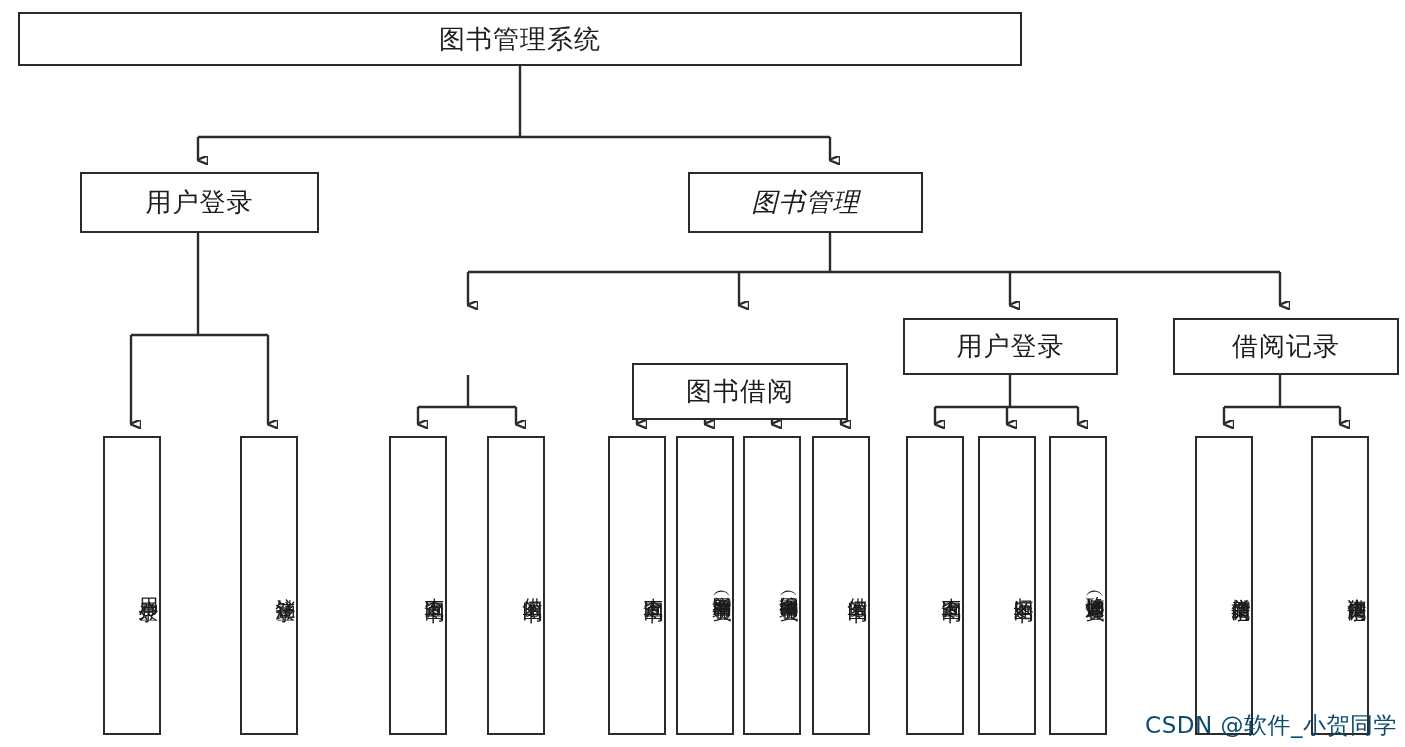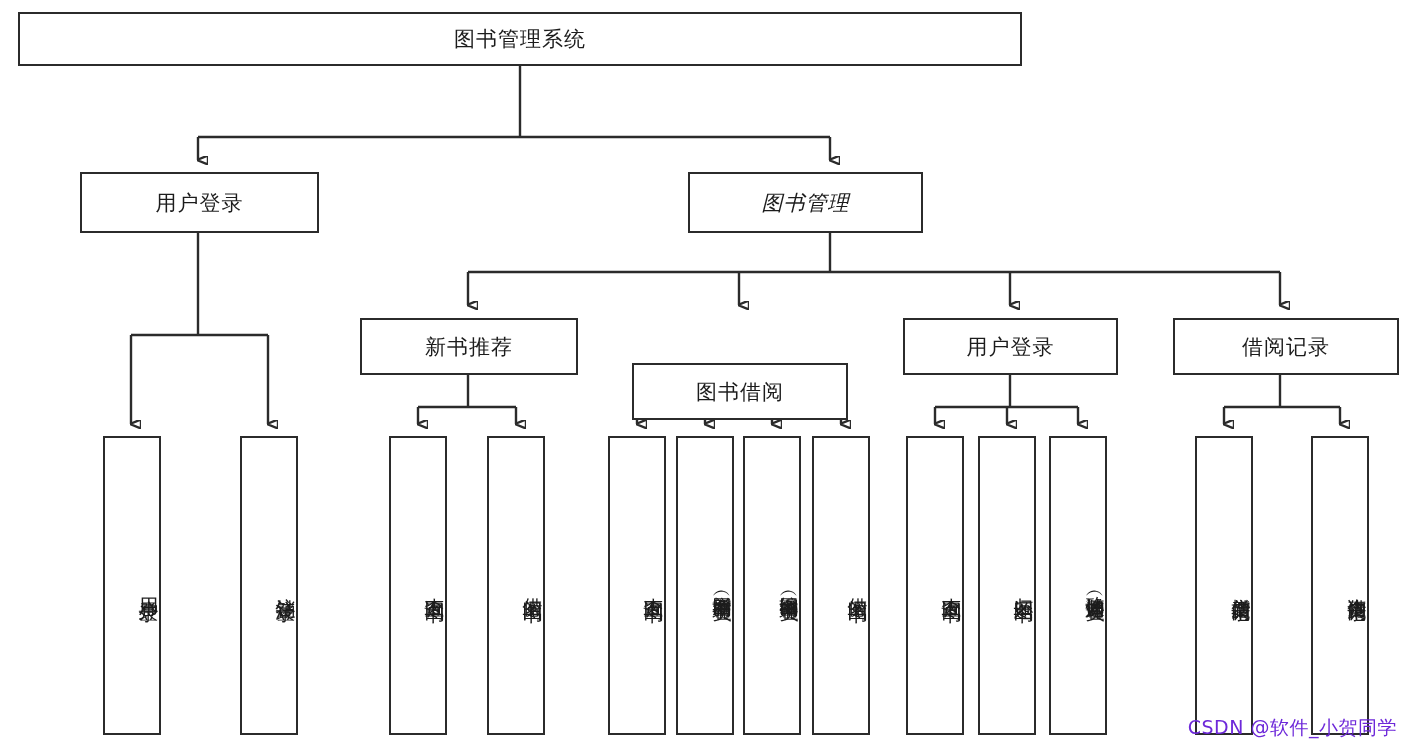--- a/index.html
+++ b/index.html
@@ -3,32 +3,32 @@
 <meta charset="utf-8">
 <style>
   html,body{margin:0;padding:0;background:#ffffff;}
   body{width:1405px;height:747px;position:relative;overflow:hidden;
        font-family:"DejaVu Sans","Liberation Sans",sans-serif;}
   #diagram{position:absolute;left:0;top:0;width:1405px;height:747px;}
 
   .node{position:absolute;box-sizing:border-box;border:2px solid #2b2b2b;
         background:#ffffff;display:flex;align-items:center;justify-content:center;
         color:#1c1c1c;}
-  .node.h{font-size:21px;letter-spacing:1px;text-align:right;}
+  .node.h{font-size:26px;letter-spacing:1px;text-align:right;}
   .node.v{writing-mode:vertical-rl;text-orientation:upright;
           font-size:20px;letter-spacing:2px;line-height:1.05;
           padding:8px 0;align-items:flex-start;justify-content:center;}
   .node.v.long{font-size:19px;letter-spacing:1px;align-items:flex-start;}
 
   svg.links{position:absolute;left:0;top:0;width:1405px;height:747px;
             pointer-events:none;}
   svg.links line, svg.links path{stroke:#2b2b2b;stroke-width:2.4;fill:none;}
 
-  .watermark{position:absolute;right:8px;bottom:6px;color:#6d28d9;
-             font-size:19px;letter-spacing:.5px;white-space:nowrap;}
+  .watermark{position:absolute;right:8px;bottom:6px;color:#0c4a6e;
+             font-size:23px;letter-spacing:.5px;white-space:nowrap;}
 </style>
 </head>
 <body>
 
 <div id="diagram">
 
   <svg class="links" viewBox="0 0 1405 747">
     <defs>
       <marker id="arw" markerWidth="9" markerHeight="11" refX="4.5" refY="10" orient="auto" markerUnits="userSpaceOnUse">
         <path d="M0,0 L9,0 L4.5,11 Z" fill="#2b2b2b" stroke="none"></path>
@@ -74,21 +74,20 @@
     <line x1="1224" y1="407" x2="1340" y2="407"></line>
     <line x1="1224" y1="407" x2="1224" y2="424" marker-end="url(#arw)"></line>
     <line x1="1340" y1="407" x2="1340" y2="424" marker-end="url(#arw)"></line>
   </svg>
 
   <div class="node h" style="left:18px;top:12px;width:1004px;height:54px;">图书管理系统</div>
 
   <div class="node h" style="left:80px;top:172px;width:239px;height:61px;">用户登录</div>
   <div class="node h" style="left:688px;top:172px;width:235px;height:61px;font-style:italic;">图书管理</div>
 
-  <div class="node h" style="left:360px;top:318px;width:218px;height:57px;">新书推荐</div>
   <div class="node h" style="left:632px;top:318px;width:216px;height:57px;margin-top:45px;">图书借阅</div>
   <div class="node h" style="left:903px;top:318px;width:215px;height:57px;">用户登录</div>
   <div class="node h" style="left:1173px;top:318px;width:226px;height:57px;">借阅记录</div>
 
   <div class="node v" style="left:103px;top:436px;width:58px;height:299px;">用户登录</div>
   <div class="node v" style="left:240px;top:436px;width:58px;height:299px;">注销登录</div>
 
   <div class="node v" style="left:389px;top:436px;width:58px;height:299px;">查询图书</div>
   <div class="node v" style="left:487px;top:436px;width:58px;height:299px;">借阅图书</div>
 

